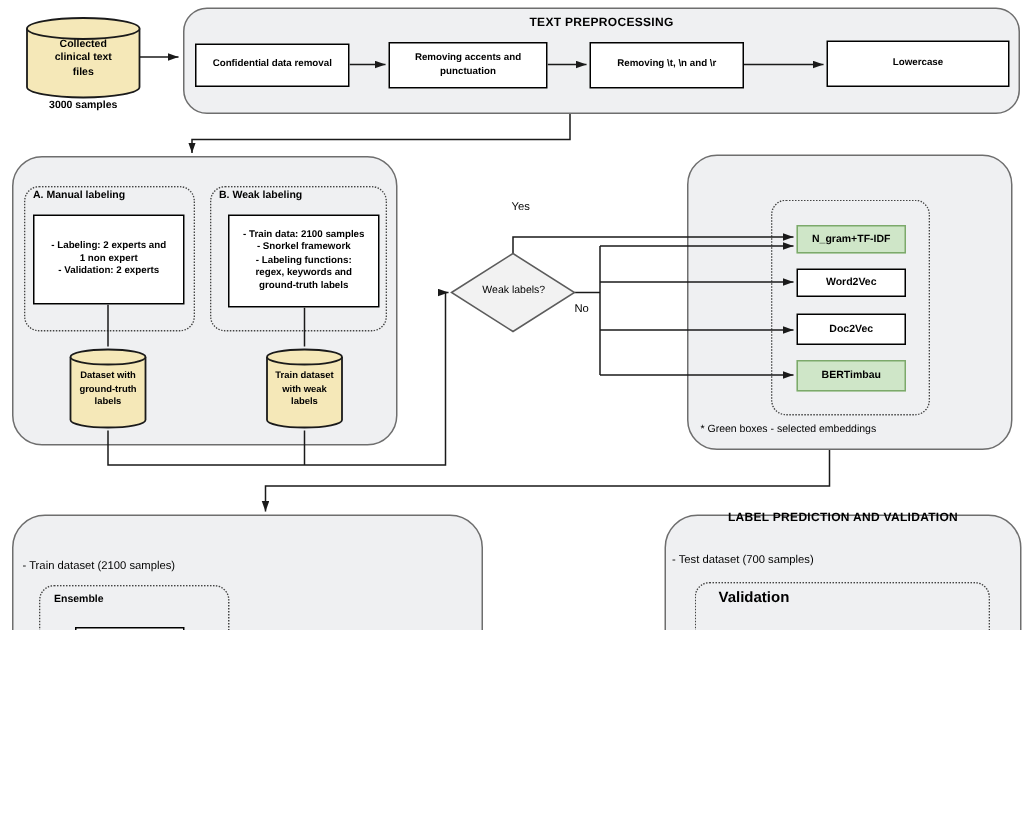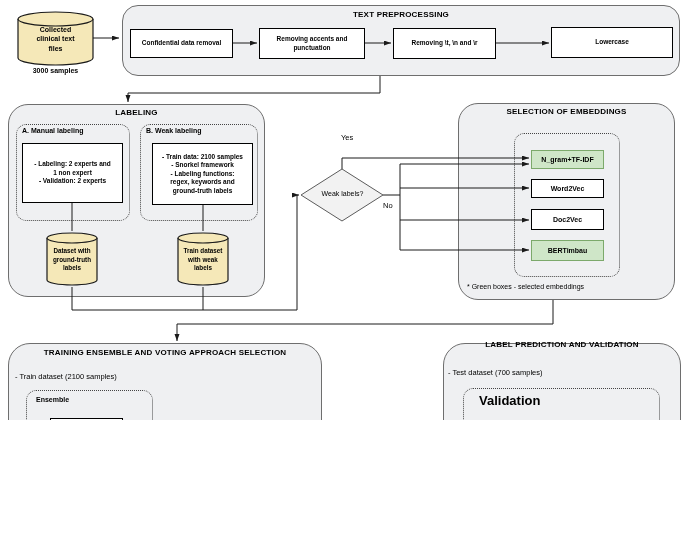--- a/index.html
+++ b/index.html
@@ -118,21 +118,20 @@
 files</div>
   <div class="cyl-label" style="left:12px;top:66px;width:87px;height:10px;font-size:7px;">3000 samples</div>
 
   <div class="ptitle" style="left:122px;top:10px;width:558px;">TEXT PREPROCESSING</div>
   <div class="wbox" style="left:130px;top:29px;width:103px;height:29px;">Confidential data removal</div>
   <div class="wbox" style="left:259px;top:28px;width:106px;height:31px;">Removing accents and
 punctuation</div>
   <div class="wbox" style="left:393px;top:28px;width:103px;height:31px;">Removing \t, \n and \r</div>
   <div class="wbox" style="left:551px;top:27px;width:122px;height:31px;">Lowercase</div>
 
-  <div class="ptitle" style="left:8px;top:108px;width:257px;">LABELING</div>
   <div class="sublabel" style="left:22px;top:127px;">A. Manual labeling</div>
   <div class="sublabel" style="left:146px;top:127px;">B. Weak labeling</div>
   <div class="wbox" style="left:22px;top:143px;width:101px;height:60px;">- Labeling: 2 experts and
 1 non expert
 - Validation: 2 experts</div>
   <div class="wbox" style="left:152px;top:143px;width:101px;height:62px;">- Train data: 2100 samples
 - Snorkel framework
 - Labeling functions:
 regex, keywords and
 ground-truth labels</div>
@@ -140,41 +139,39 @@
 ground-truth
 labels</div>
   <div class="cyl-label" style="left:178px;top:240px;width:50px;height:40px;font-size:6.3px;">Train dataset
 with weak
 labels</div>
 
   <div class="dtext" style="left:302px;top:190px;width:81px;">Weak labels?</div>
   <div class="smalltext" style="left:341px;top:133px;">Yes</div>
   <div class="smalltext" style="left:383px;top:201px;">No</div>
 
-  <div class="ptitle" style="left:458px;top:107px;width:217px;">SELECTION OF EMBEDDINGS</div>
   <div class="wbox ebox selected" style="left: 531px; top: 150px; width: 73px; height: 19px; background: rgb(207, 230, 200); border-color: rgb(124, 169, 107);">N_gram+TF-IDF</div>
   <div class="wbox ebox" style="left:531px;top:179px;width:73px;height:19px;">Word2Vec</div>
   <div class="wbox ebox" style="left:531px;top:209px;width:73px;height:21px;">Doc2Vec</div>
   <div class="wbox ebox selected" style="left: 531px; top: 240px; width: 73px; height: 21px; background: rgb(207, 230, 200); border-color: rgb(124, 169, 107);">BERTimbau</div>
   <div class="note" style="left:467px;top:283px;">* Green boxes - selected embeddings</div>
 
-  <div class="ptitle" style="left:8px;top:348px;width:314px;">TRAINING ENSEMBLE AND VOTING APPROACH SELECTION</div>
   <div class="smalltext" style="left:15px;top:372px;">- Train dataset (2100 samples)</div>
   <div class="sublabel" style="left:36px;top:396px;">Ensemble</div>
   <div class="wbox" style="left:50px;top:418px;width:73px;height:21px;">Support Vector
 Machine</div>
   <div class="wbox" style="left:50px;top:452px;width:73px;height:21px;">Random Forest</div>
   <div class="wbox" style="left:50px;top:487px;width:73px;height:21px;">Multilayer
 Perceptron</div>
   <div class="wbox" style="left:220px;top:452px;width:73px;height:23px;">Simple average
 voting</div>
 
   <div class="ptitle" style="left:443px;top:340px;width:238px;">LABEL PREDICTION AND VALIDATION</div>
   <div class="smalltext" style="left:448px;top:368px;">- Test dataset (700 samples)</div>
-  <div class="sublabel" style="left:479px;top:393px;font-size:13px;">Validation</div>
+  <div class="sublabel" style="left:479px;top:393px;font-size:10px;">Validation</div>
   <div class="mtable" style="left:488px;top:423px;">
     <div class="mcell">Accuracy</div>
     <div class="mcell">Kappa</div>
     <div class="mcell">Precision</div>
     <div class="mcell">Recall</div>
     <div class="mcell">F1-score</div>
     <div class="mcell">AUC</div>
   </div>
 
 </div>

